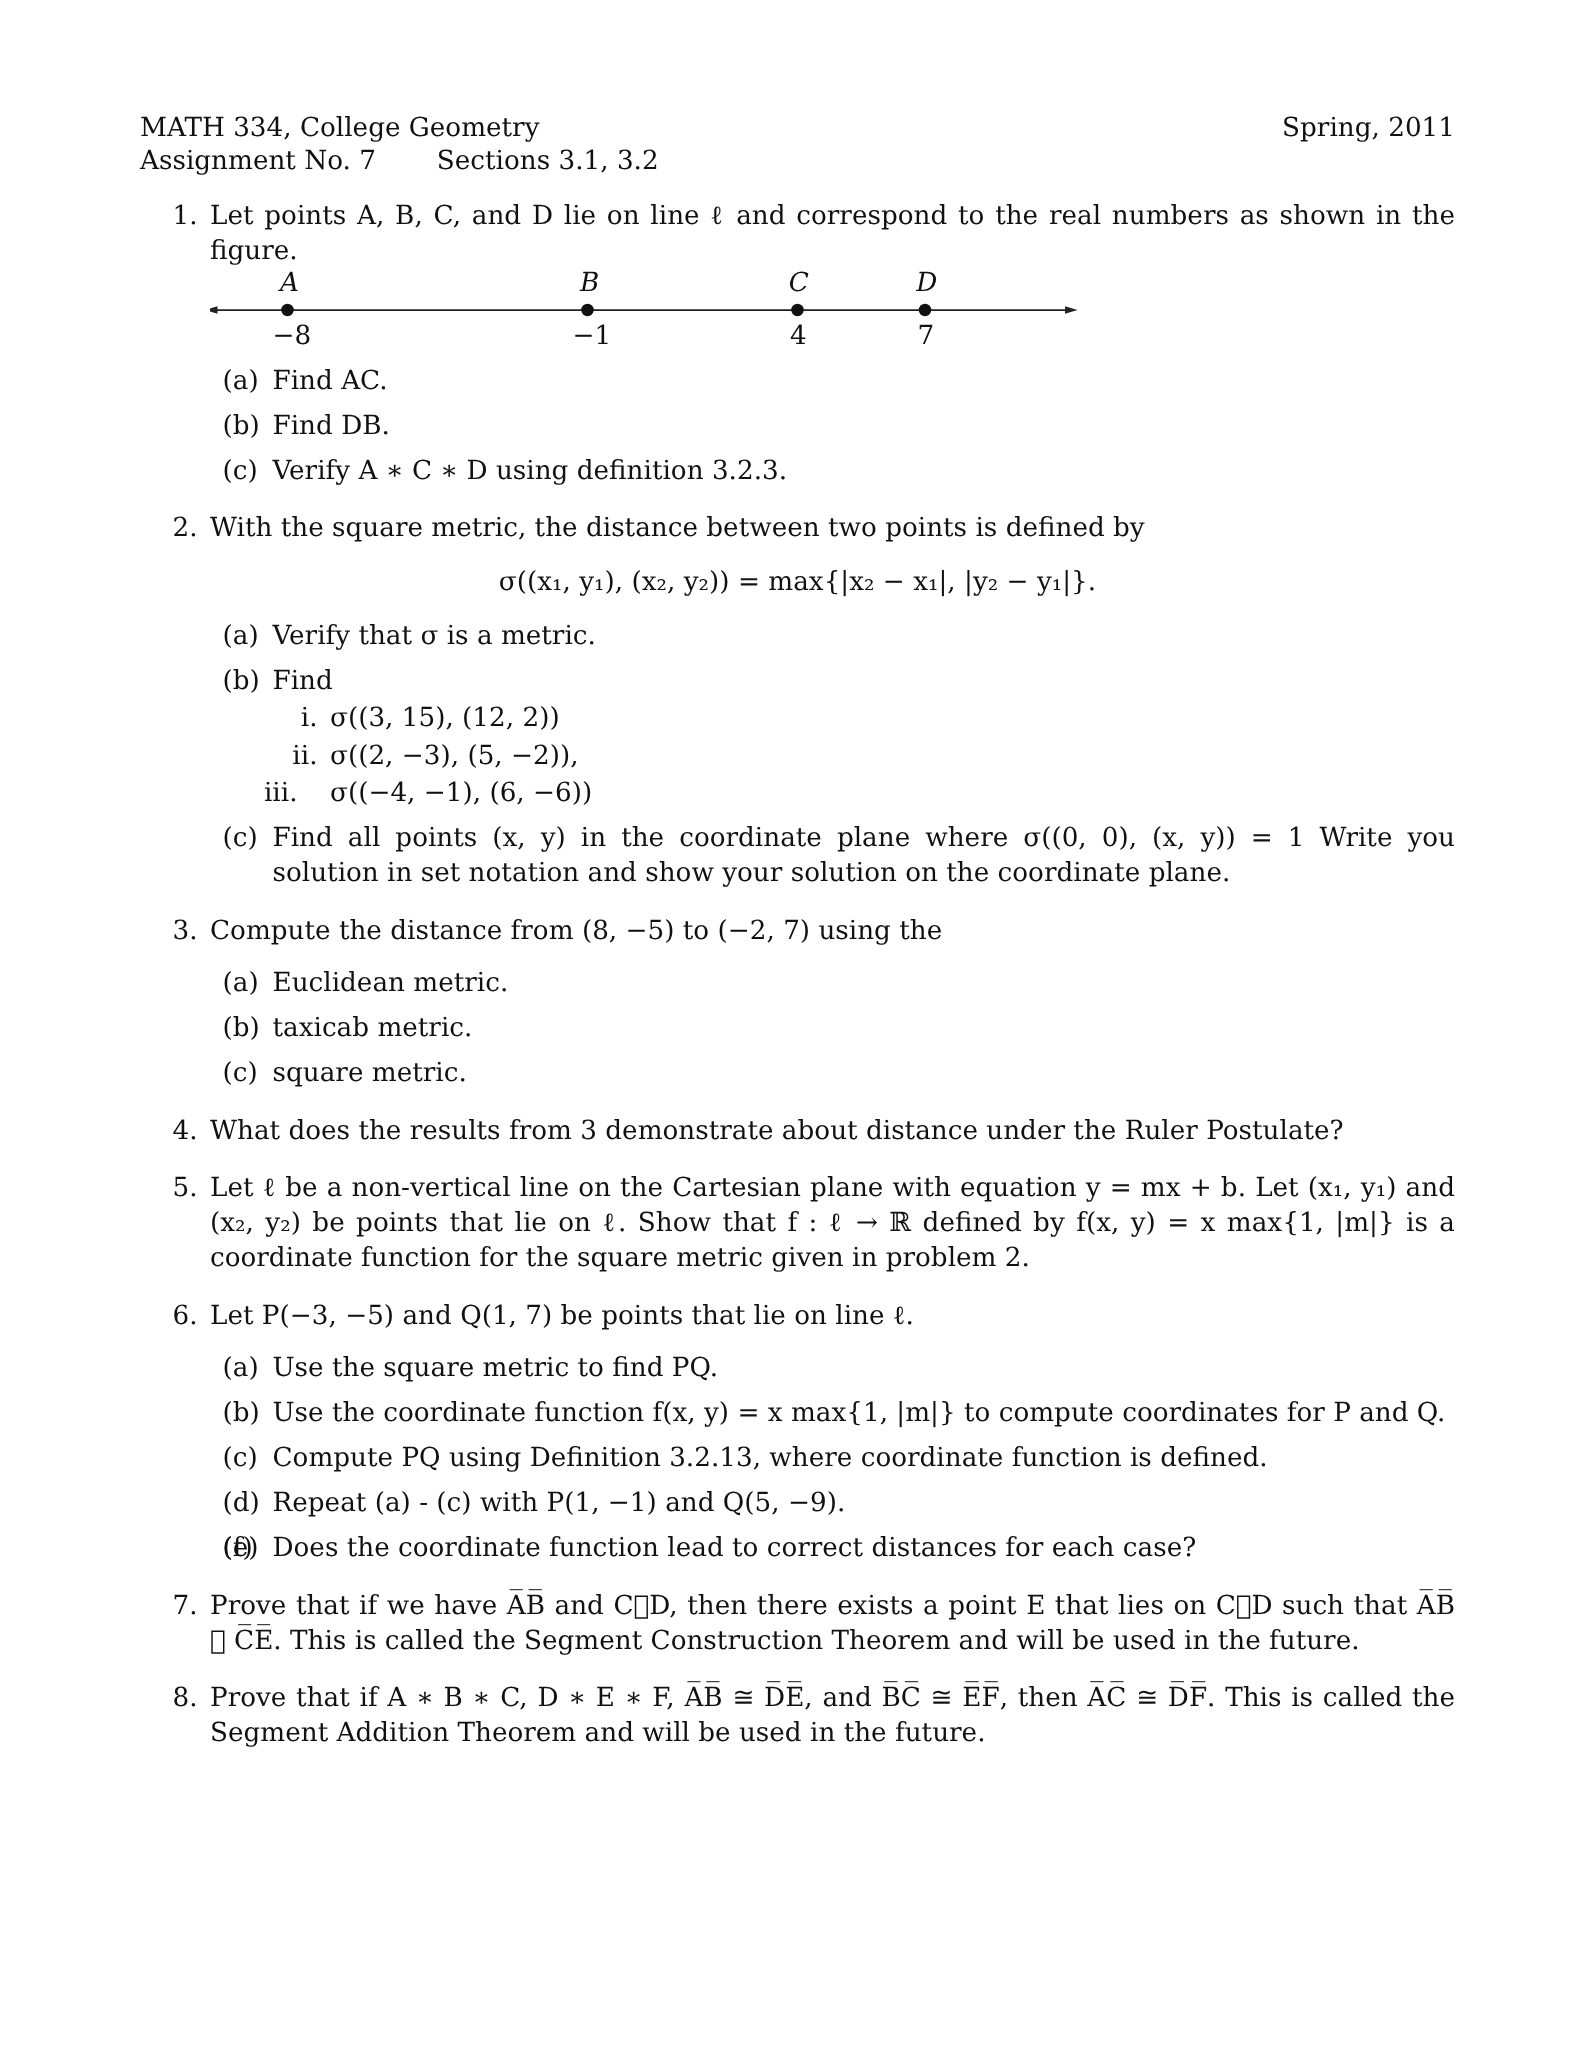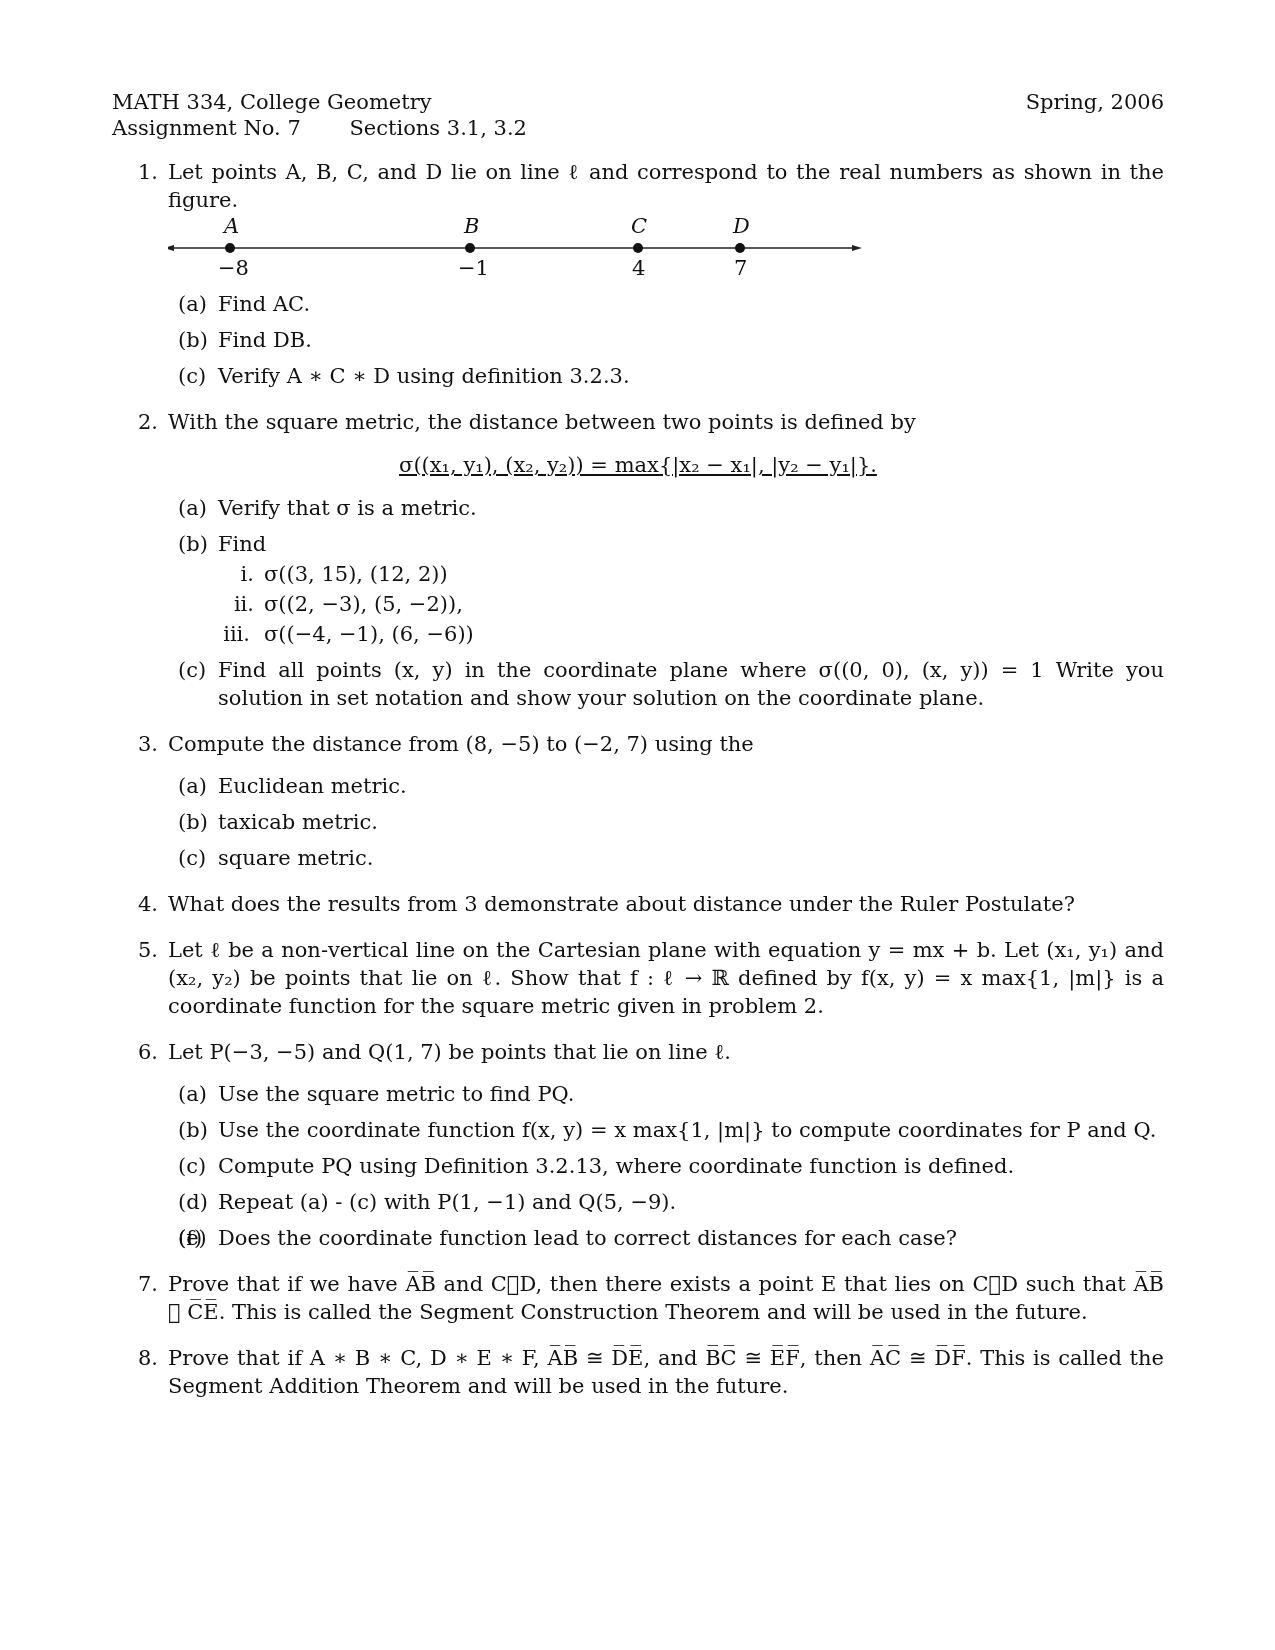--- a/index.html
+++ b/index.html
@@ -8,32 +8,32 @@
   .page { position: absolute; left: 112px; top: 88px; width: 1052px; }
   .hdr { display: flex; justify-content: space-between; line-height: 28px; }
   .hdr2 span.sec { margin-left: 42px; }
   .instr { margin-top: 22px; line-height: 28px; text-align: justify; }
   .prob { position: relative; padding-left: 56px; line-height: 28px; margin-top: 18px; text-align: justify; }
   .prob .num { position: absolute; left: 26px; top: 0; }
   .sub { position: relative; padding-left: 50px; line-height: 28px; margin-top: 8px; }
   .sub .lbl { position: absolute; left: 10px; top: 0; }
   .subsub { position: relative; padding-left: 96px; line-height: 28px; margin-top: 2px; }
   .subsub .lbl { position: absolute; left: 50px; width: 42px; text-align: right; top: 0; }
-  .display { text-align: center; margin: 14px 0 14px 0; line-height: 30px; text-decoration: underline; }
+  .display { text-align: center; margin: 14px 0 14px 0; line-height: 30px; }
   .numline { position: relative; height: 66px; margin: 2px 0 4px 0; }
   .numline svg { position: absolute; left: 0; top: 0; }
 </style>
 </head>
 <body>
 
 <div class="page">
 
   <div class="hdr">
     <span>MATH 334, College Geometry</span>
-    <span>Spring, 2006</span>
+    <span>Spring, 2011</span>
   </div>
   <div class="hdr2">
     <span>Assignment No. 7</span>
     <span class="sec">Sections 3.1, 3.2</span>
   </div>
 
 
   <div class="prob">
     <span class="num">1.</span>
     <div>Let points A, B, C, and D lie on line ℓ and correspond to the real numbers as shown in the figure.</div>
@@ -62,21 +62,21 @@
   </div>
 
   <div class="prob">
     <span class="num">2.</span>
     <div>With the square metric, the distance between two points is defined by</div>
     <div class="display" style="margin-left:-56px">σ((x₁, y₁), (x₂, y₂)) = max{|x₂ − x₁|, |y₂ − y₁|}.</div>
     <div class="sub" style="margin-left:-56px;padding-left:106px"><span class="lbl" style="left:66px">(a)</span><span>Verify that σ is a metric.</span></div>
     <div class="sub" style="margin-left:-56px;padding-left:106px"><span class="lbl" style="left:66px">(b)</span><span>Find</span></div>
     <div class="subsub" style="margin-left:-56px;padding-left:152px"><span class="lbl" style="left:100px">i.</span><span>σ((3, 15), (12, 2))</span></div>
     <div class="subsub" style="margin-left:-56px;padding-left:152px"><span class="lbl" style="left:100px">ii.</span><span>σ((2, −3), (5, −2)),</span></div>
-    <div class="subsub" style="margin-left:-56px;padding-left:152px"><span class="lbl" style="left:96px">iii.</span><span>σ((−4, −1), (6, −6))</span></div>
+    <div class="subsub" style="margin-left:-56px;padding-left:152px"><span class="lbl" style="left:84px">iii.</span><span>σ((−4, −1), (6, −6))</span></div>
     <div class="sub" style="margin-left:-56px;padding-left:106px;text-align:justify"><span class="lbl" style="left:66px">(c)</span><span>Find all points (x, y) in the coordinate plane where σ((0, 0), (x, y)) = 1 Write you solution in set notation and show your solution on the coordinate plane.</span></div>
   </div>
 
   <div class="prob">
     <span class="num">3.</span>
     <div>Compute the distance from (8, −5) to (−2, 7) using the</div>
     <div class="sub" style="margin-left:-56px;padding-left:106px;margin-top:14px"><span class="lbl" style="left:66px">(a)</span><span>Euclidean metric.</span></div>
     <div class="sub" style="margin-left:-56px;padding-left:106px"><span class="lbl" style="left:66px">(b)</span><span>taxicab metric.</span></div>
     <div class="sub" style="margin-left:-56px;padding-left:106px"><span class="lbl" style="left:66px">(c)</span><span>square metric.</span></div>
   </div>

